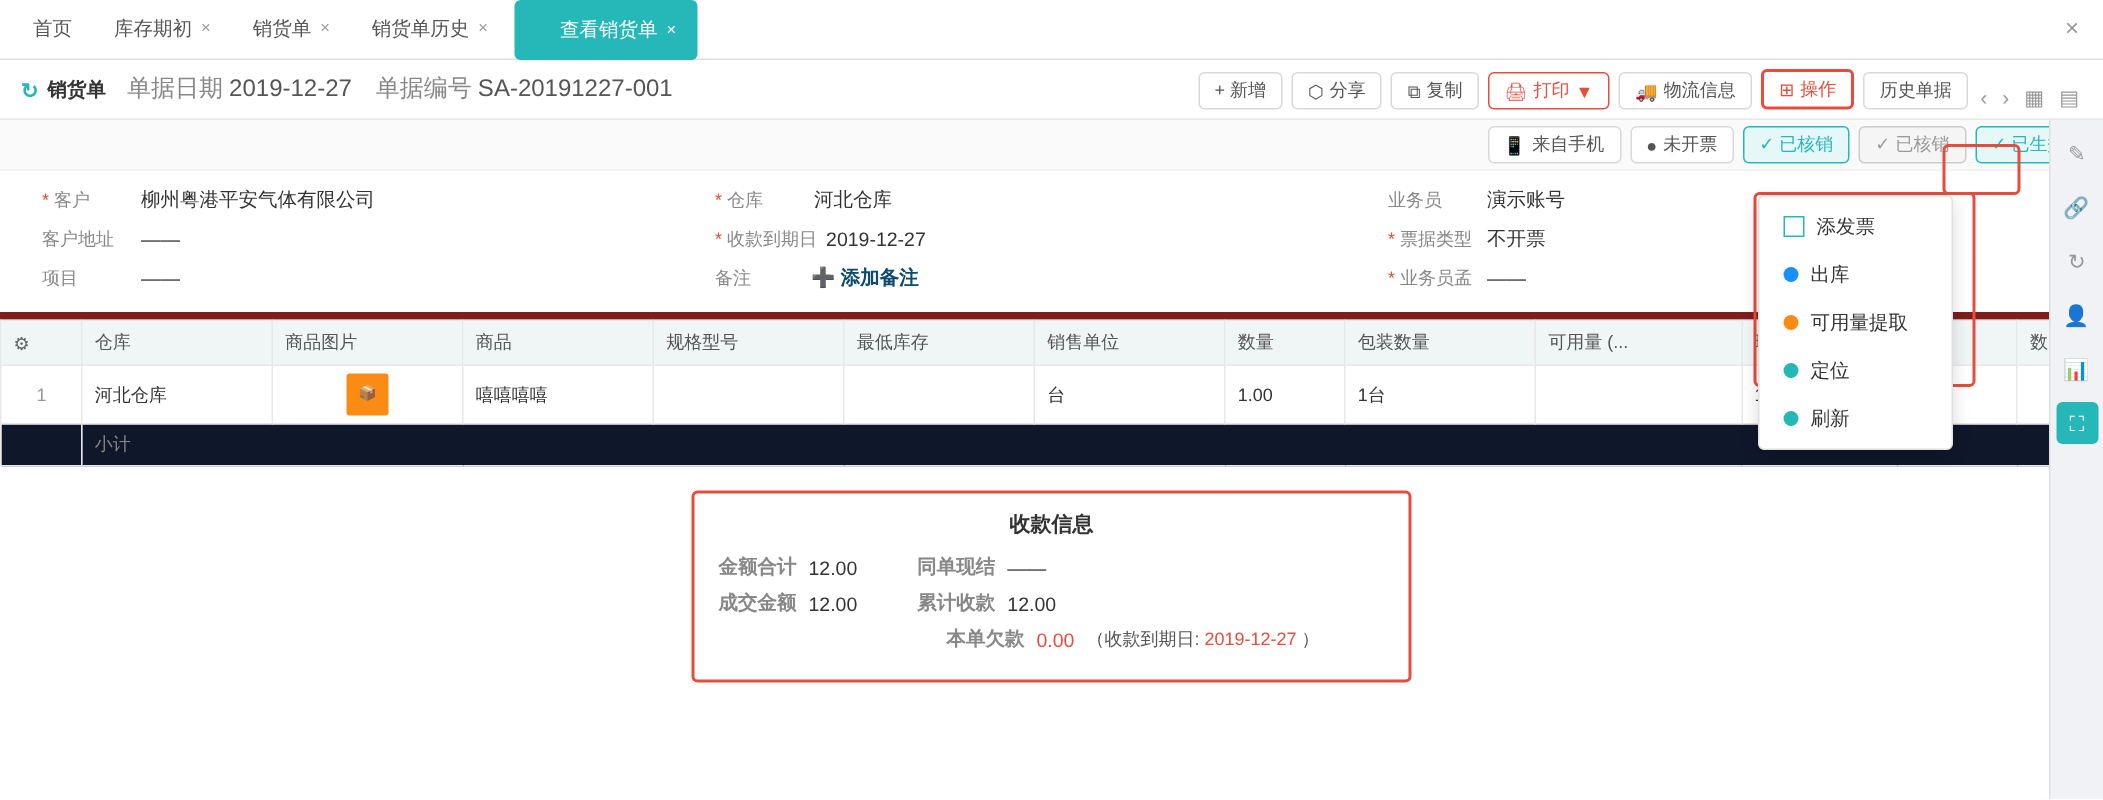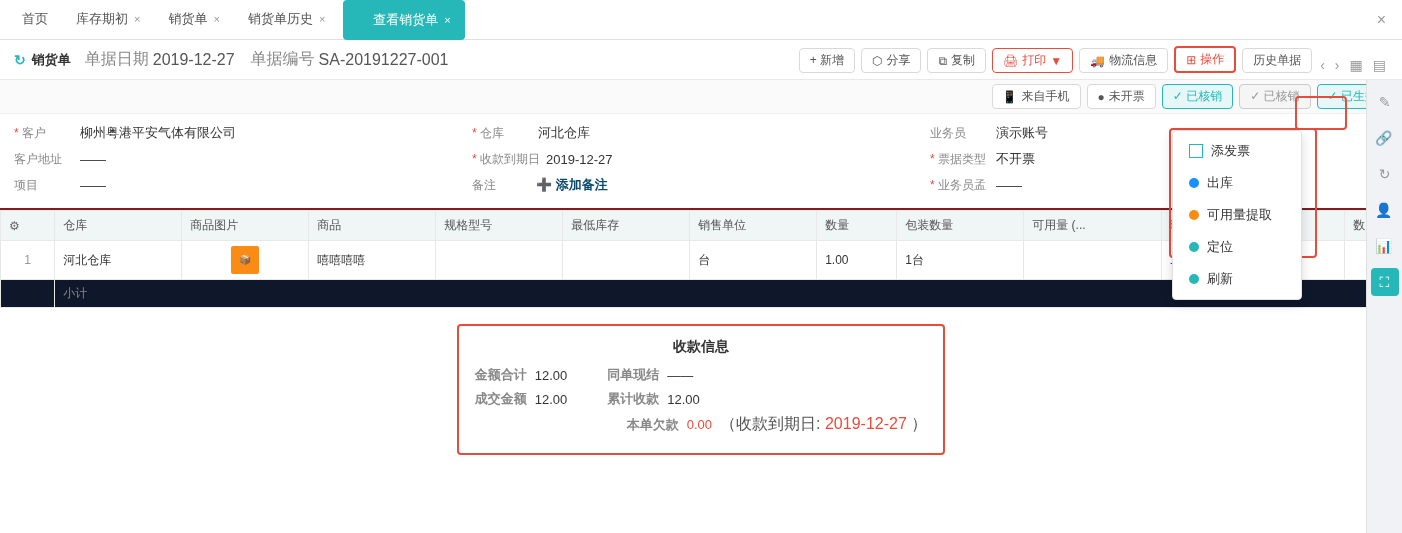--- a/index.html
+++ b/index.html
@@ -54,21 +54,21 @@
       display: flex; align-items: center; gap: 4px;
       padding: 3px 10px; border: 1px solid #d9d9d9; border-radius: 4px;
       cursor: pointer; font-size: 12px; color: #555; background: #fff;
       white-space: nowrap;
     }
     .btn-status { border-radius: 4px; padding: 3px 10px; font-size: 12px; border: none; cursor: pointer; }
     .btn-status.green { background: #e6f7f7; color: #26b8b8; border: 1px solid #26b8b8; }
     .btn-status.grey { background: #f5f5f5; color: #999; border: 1px solid #ccc; }
 
     
-    .form-area { padding: 10px 14px 6px; border-bottom: 2px solid #7f1d1d; }
+    .form-area { padding: 10px 28px 6px; border-bottom: 5px solid #7f1d1d; }
     .form-row { display: flex; align-items: center; gap: 0; margin-bottom: 8px; }
     .form-field { display: flex; align-items: center; flex: 1; gap: 6px; }
     .form-label { color: #888; white-space: nowrap; min-width: 60px; font-size: 12px; }
     .form-label.required::before { content: "* "; color: #e74c3c; }
     .form-value { color: #333; font-size: 13px; flex: 1; }
 
     
     .table-wrapper { overflow-x: auto; }
     table { width: 100%; border-collapse: collapse; font-size: 12px; }
     thead tr { background: #f0f5f5; }
@@ -351,21 +351,21 @@
           </div>
           <div class="payment-field">
             <span class="payment-label">累计收款</span>
             <span class="payment-val">12.00</span>
           </div>
         </div>
         <div class="payment-row">
           <div class="payment-field" style="margin-left:152px;">
             <span class="payment-label">本单欠款</span>
             <span class="payment-val red">0.00</span>
-            <span class="payment-val" style="color:#555; font-size:16px;">
+            <span class="payment-val" style="color:#555; font-size:12px;">
               （收款到期日: <span style="color:#e74c3c;">2019-12-27</span> ）
             </span>
           </div>
         </div>
       </div>
     </div>
 
     <div class="operation-dropdown">
       <div class="dropdown-item">
         <span style="display:inline-block;width:14px;height:14px;border:1px solid #26b8b8;vertical-align:middle;"></span>

